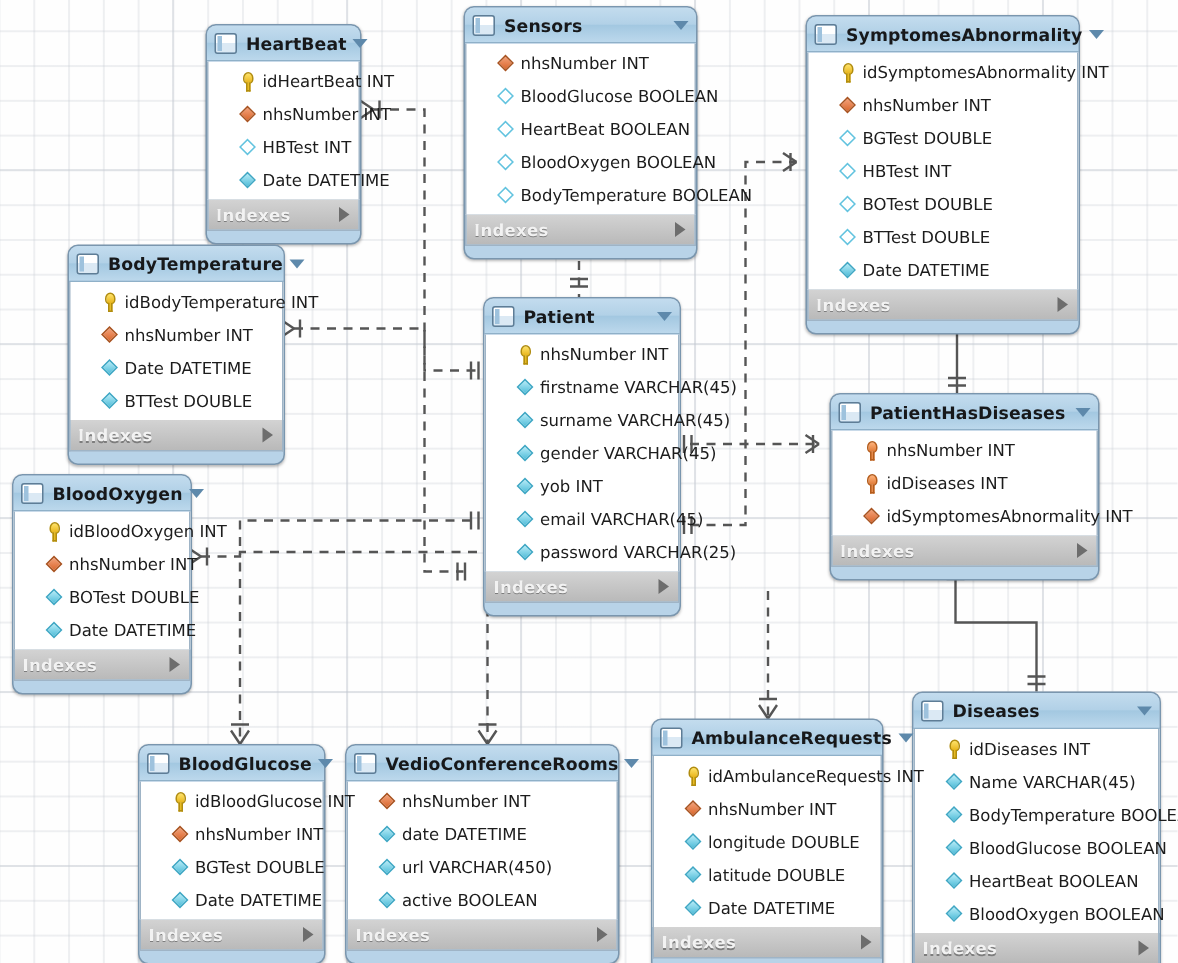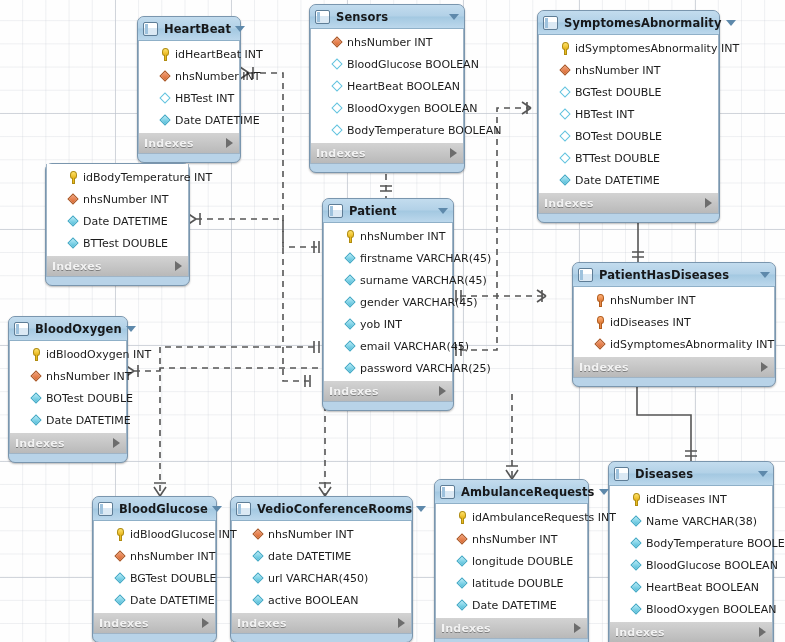--- a/index.html
+++ b/index.html
@@ -329,20 +329,25 @@
             <span class="key coln"></span>
             <span>Date DATETIME</span>
           </div>
         </div>
         <div class="idx">
           <span class="idx-lbl">Indexes</span>
           <span class="idx-arw"></span>
         </div>
       </div>
       <div class="tbl" style="left: 45px; top: 163px; width: 145px;">
+        <div class="tbl-hd">
+          <span class="tbl-ico"></span>
+          <span class="tbl-title">BodyTemperature</span>
+          <span class="caret"></span>
+        </div>
         <div class="tbl-body">
           <div class="fld">
             <span class="key pk"></span>
             <span>idBodyTemperature INT</span>
           </div>
           <div class="fld">
             <span class="key fk"></span>
             <span>nhsNumber INT</span>
           </div>
           <div class="fld">
@@ -393,21 +398,21 @@
           <div class="fld">
             <span class="key coln"></span>
             <span>password VARCHAR(25)</span>
           </div>
         </div>
         <div class="idx">
           <span class="idx-lbl">Indexes</span>
           <span class="idx-arw"></span>
         </div>
       </div>
-      <div class="tbl" style="left: 572px; top: 262px; width: 204px;">
+      <div class="tbl" style="left: 553px; top: 262px; width: 180px;">
         <div class="tbl-hd">
           <span class="tbl-ico"></span>
           <span class="tbl-title">PatientHasDiseases</span>
           <span class="caret"></span>
         </div>
         <div class="tbl-body">
           <div class="fld">
             <span class="key pkfk"></span>
             <span>nhsNumber INT</span>
           </div>
@@ -460,21 +465,21 @@
           <span class="tbl-title">Diseases</span>
           <span class="caret"></span>
         </div>
         <div class="tbl-body">
           <div class="fld">
             <span class="key pk"></span>
             <span>idDiseases INT</span>
           </div>
           <div class="fld">
             <span class="key coln"></span>
-            <span>Name VARCHAR(38)</span>
+            <span>Name VARCHAR(45)</span>
           </div>
           <div class="fld">
             <span class="key coln"></span>
             <span>BodyTemperature BOOLEAN</span>
           </div>
           <div class="fld">
             <span class="key coln"></span>
             <span>BloodGlucose BOOLEAN</span>
           </div>
           <div class="fld">

